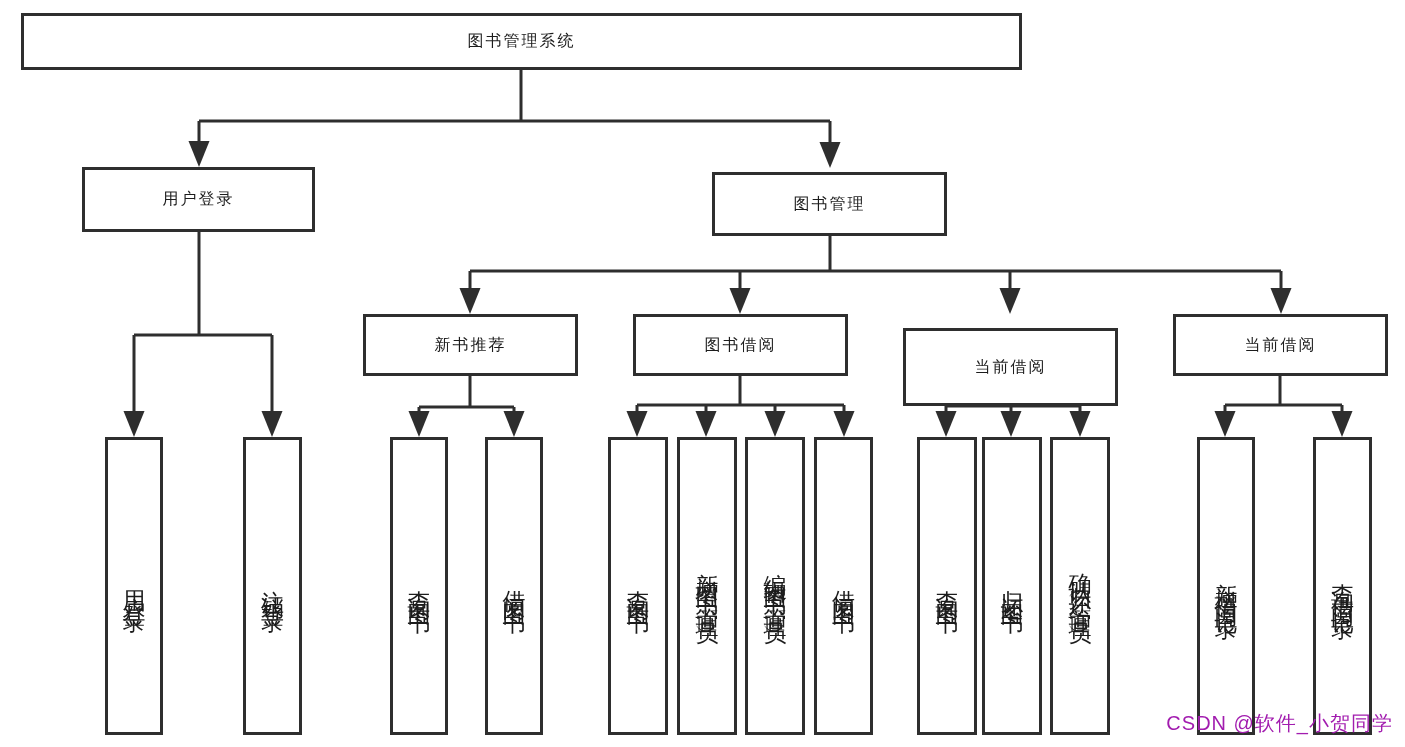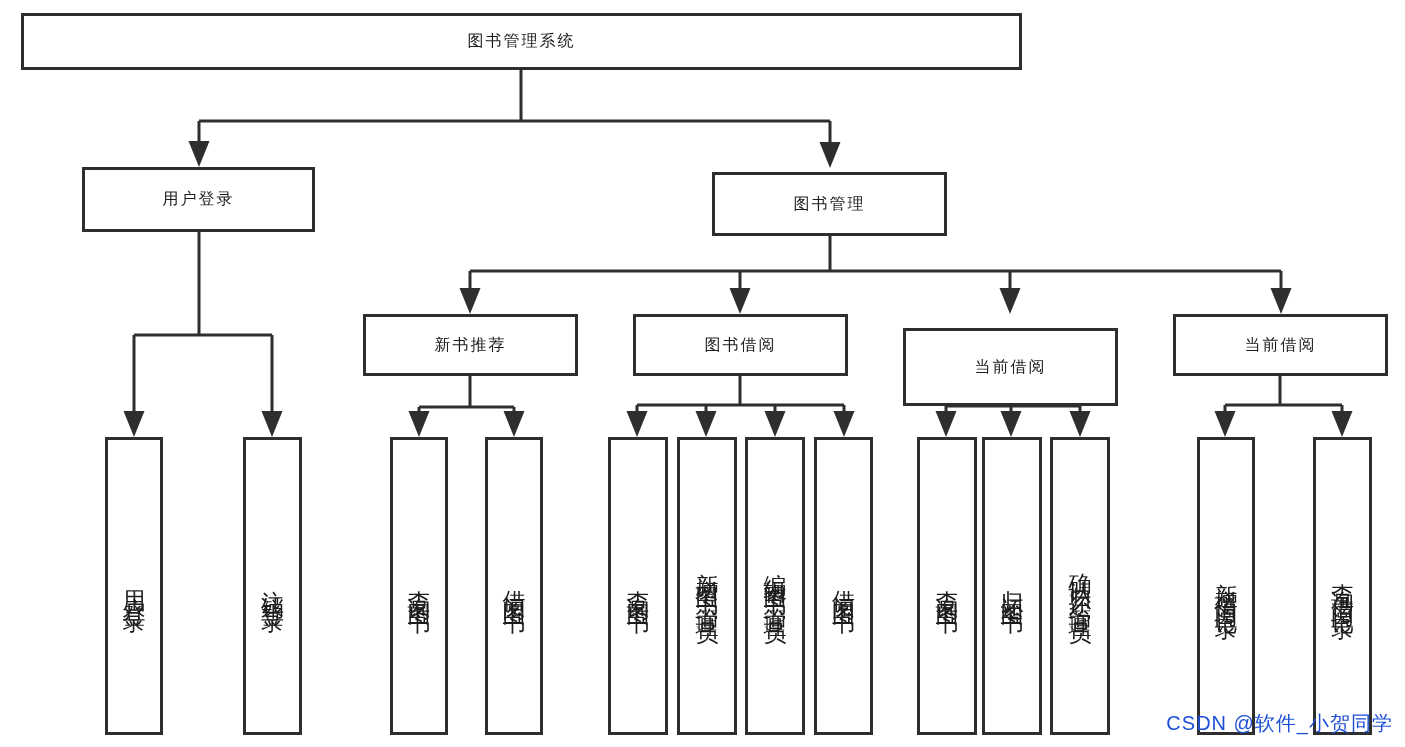--- a/index.html
+++ b/index.html
@@ -14,21 +14,21 @@
     color:#1c1c1c;
   }
   .hbox{font-size:16px;letter-spacing:2px;}
   .vbox{
     top:437px;height:298px;
     writing-mode:vertical-rl;text-orientation:mixed;
     font-size:23px;line-height:1;letter-spacing:7px;
   }
   .watermark{
     position:absolute;right:12px;bottom:10px;
-    font-size:20px;font-weight:500;color:#1d4ed8;letter-spacing:1px;
+    font-size:20px;font-weight:500;color:#a21caf;letter-spacing:1px;
     z-index:5;white-space:nowrap;margin-left:34px;
   }
 </style>
 </head>
 <body>
 
 <div class="stage">
 
   <svg class="connectors" viewBox="0 0 1405 747" xmlns="http://www.w3.org/2000/svg">
     <g stroke="#2e2e2e" stroke-width="3" fill="none">

